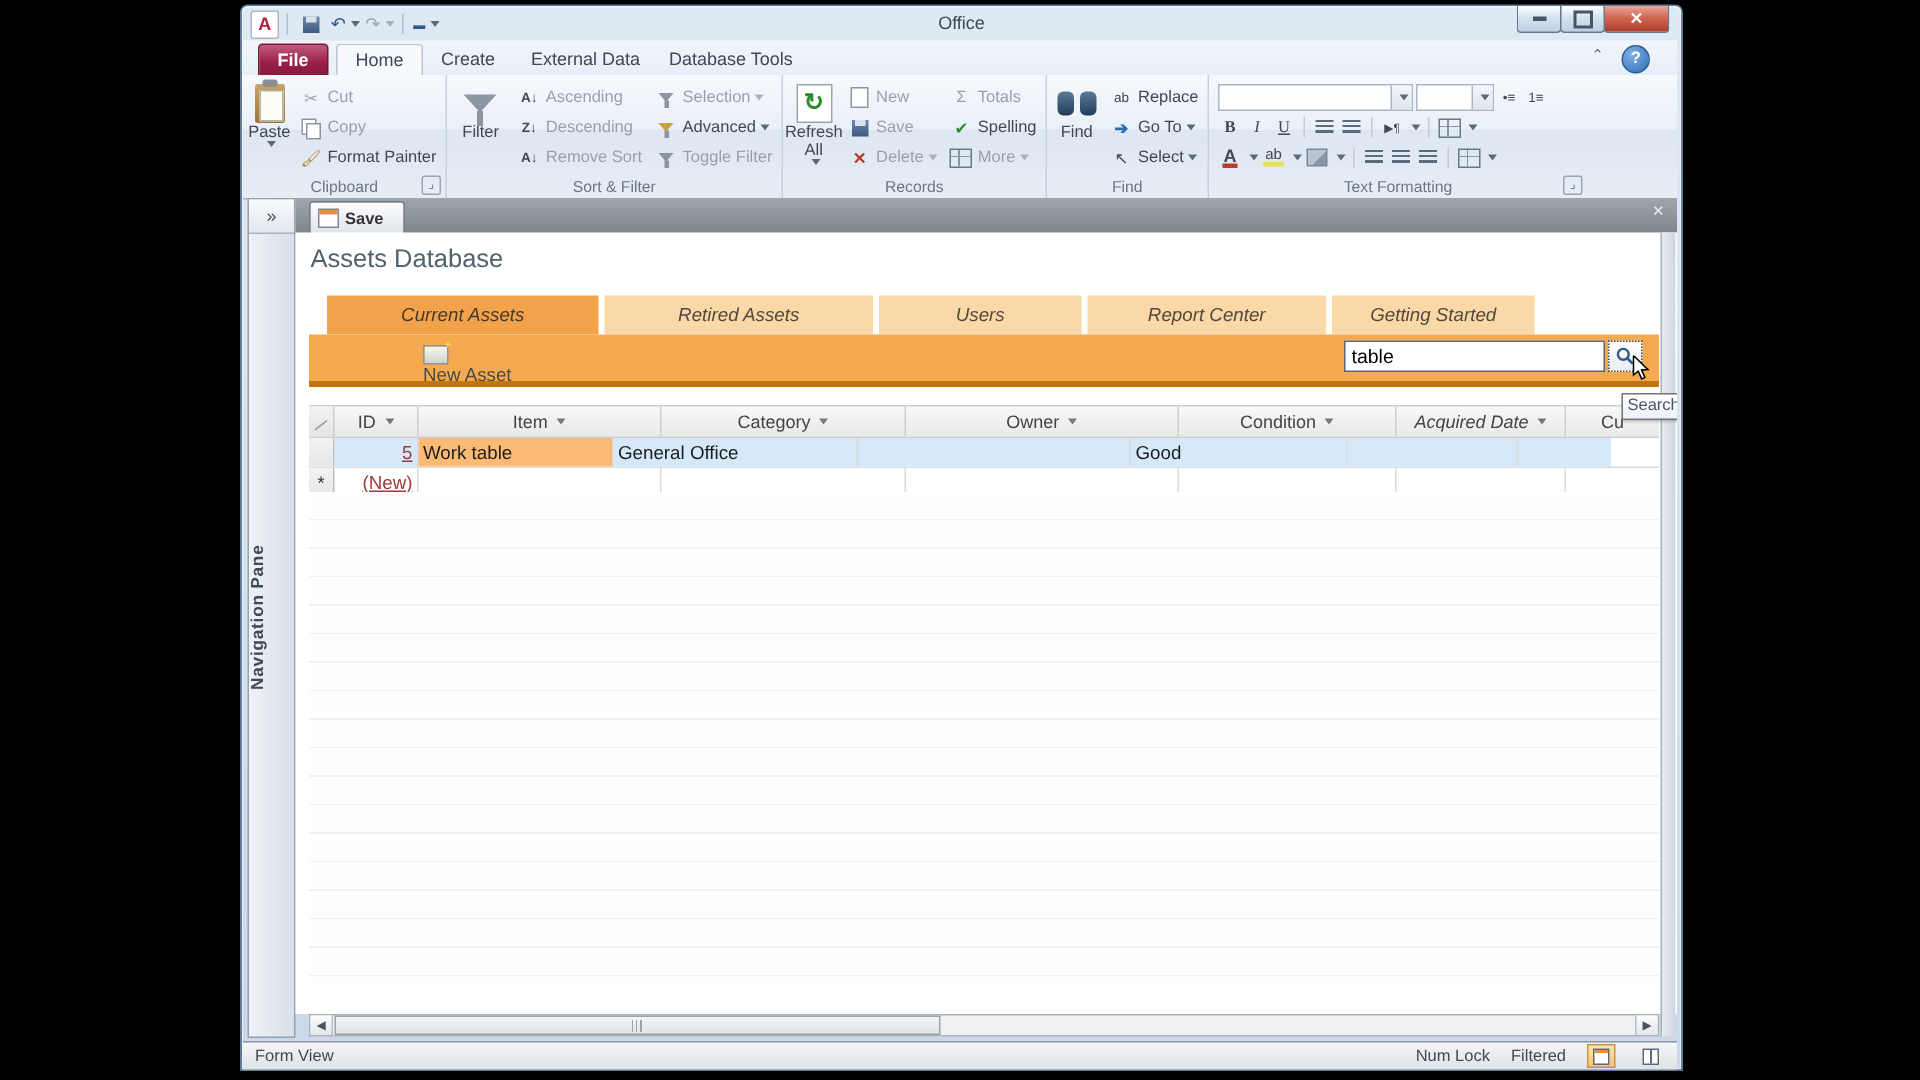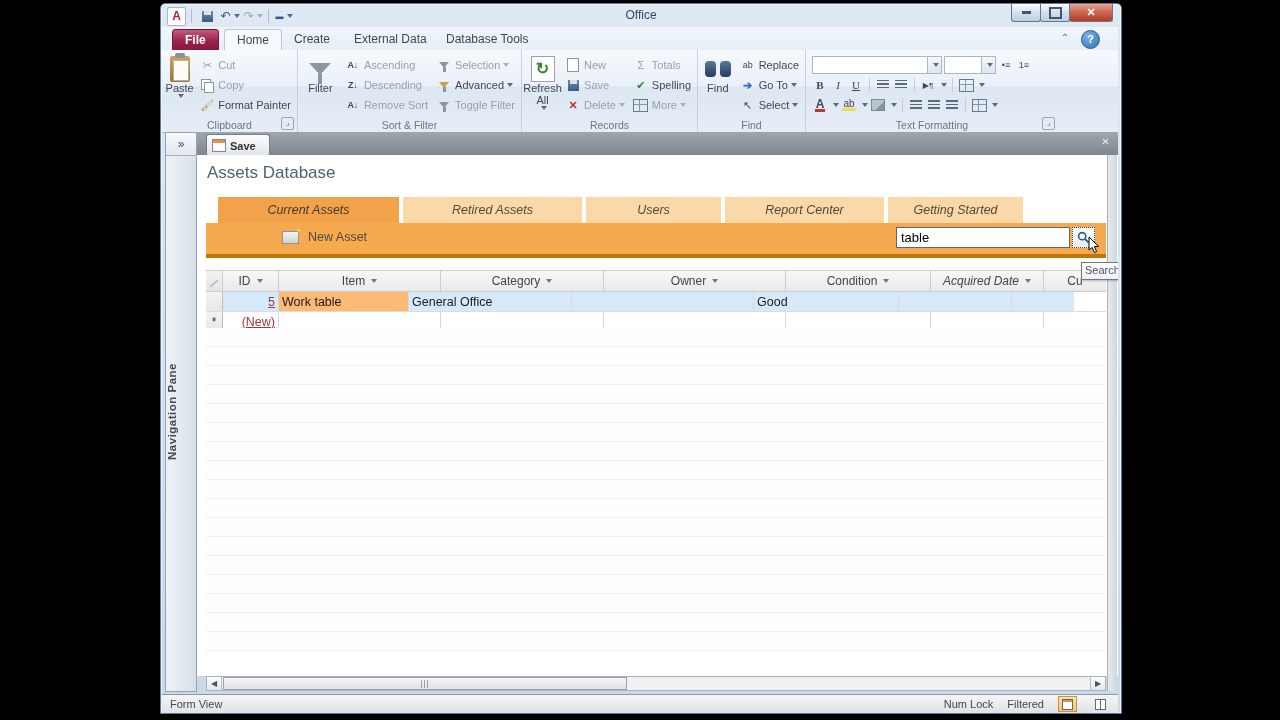--- a/index.html
+++ b/index.html
@@ -84,21 +84,21 @@
   .navlabel{position:absolute;left:0;right:0;top:230px;writing-mode:vertical-rl;transform:rotate(180deg);
             font-size:11.5px;font-weight:bold;color:#3e4a57;text-align:center;width:100%;letter-spacing:.5px;}
   .form{position:absolute;left:36px;top:151px;width:921px;height:521px;background:#fff;overflow:hidden;}
   .formtitle{position:absolute;left:10px;top:8px;font-size:17px;color:#51626e;}
   .ftabs{position:absolute;left:21px;top:42px;height:26px;display:flex;gap:4px;font-style:italic;}
   .ftab{height:26px;display:flex;align-items:center;justify-content:center;font-size:12.5px;color:#53annotations;
         color:#534a3c;background:#fad8a7;}
   .ftab.active{background:#f2a24b;color:#463b2a;}
   .band{position:absolute;left:9px;top:68px;width:900px;height:31px;background:#f5aa50;}
   .band-underline{position:absolute;left:9px;top:99px;width:900px;height:4px;background:#c2750a;}
-  .newasset{position:absolute;left:76px;top:7px;display:flex;align-items:flex-end;font-size:12.5px;color:#4c4a45;}
+  .newasset{position:absolute;left:76px;top:7px;display:flex;align-items:flex-start;font-size:12.5px;color:#4c4a45;flex-direction:column;}
   .na-ico{width:15px;height:11px;background:linear-gradient(#f7f7f2,#cfd3cd);border:1px solid #8f949b;
           margin-right:9px;position:relative;}
   .na-ico::after{content:"";position:absolute;right:-3px;top:-4px;width:5px;height:5px;
           background:#ffd34d;clip-path:polygon(50% 0,63% 37%,100% 50%,63% 63%,50% 100%,37% 63%,0 50%,37% 37%);}
   .searchbox{position:absolute;left:690px;top:4px;width:174px;height:21px;border:1px solid #5c6670;
              background:#fff;font-family:"Liberation Sans",sans-serif;font-size:13px;padding:0 4px;box-sizing:border-box;}
   .searchbtn{position:absolute;left:866px;top:4px;width:23px;height:21px;background:linear-gradient(#fefefe,#e9edf1);
              border:1px dotted #444;display:flex;align-items:center;justify-content:center;box-sizing:border-box;}
   .cursor{position:absolute;left:882px;top:14px;z-index:30;}
   .tooltip{position:absolute;left:884px;top:107px;width:36px;height:16px;background:linear-gradient(#fff,#eef1f8);

